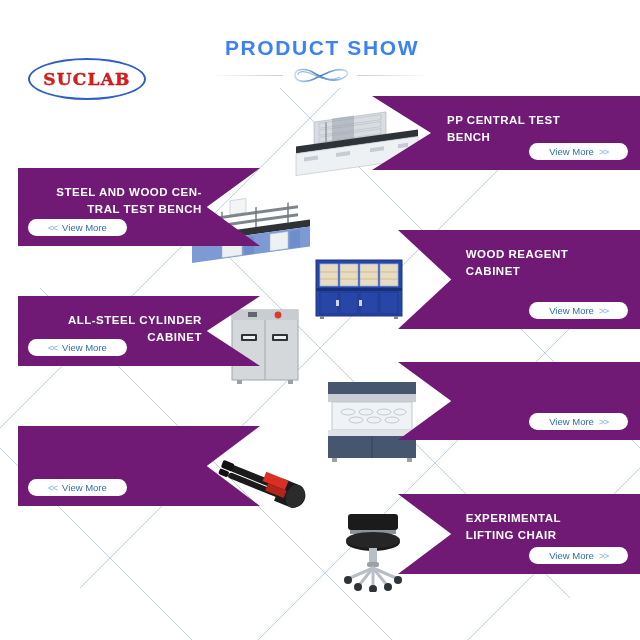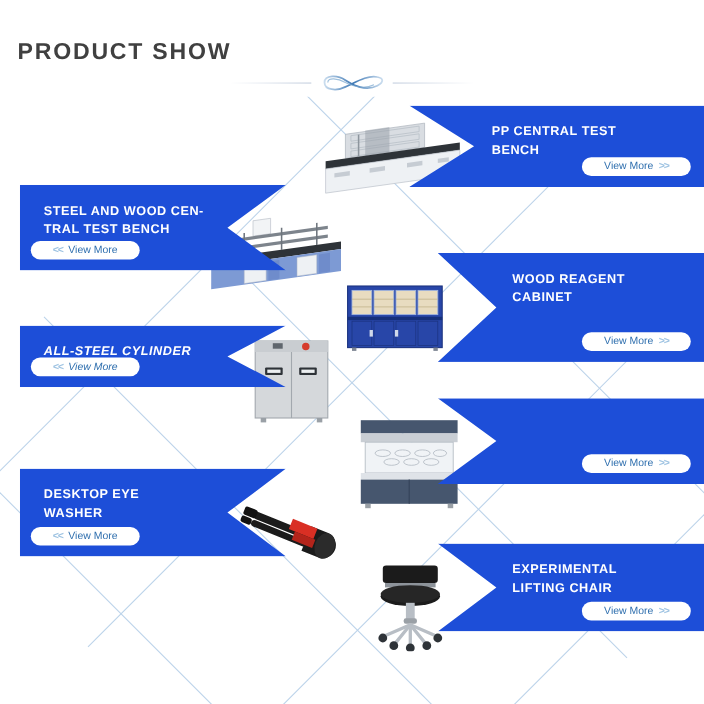--- a/index.html
+++ b/index.html
@@ -21,47 +21,47 @@
   .logo-text {
     position:absolute; inset:0;
     display:flex; align-items:center; justify-content:center;
     color:#e01b1b;
     font-family:"DejaVu Serif", serif;
     font-weight:700; font-size:17px; letter-spacing:1.2px;
     -webkit-text-stroke:0.4px #b01010;
   }
 
   .title {
-    position:absolute; left:16px; right:0; top:36px;
-    text-align:left;
+    position:absolute; left:4px; right:0; top:36px;
+    text-align:center;
     font-size:21px; font-weight:700; letter-spacing:1.6px;
-    color:#404040;
+    color:#3b82f6;
   }
   .title-deco {
     position:absolute; left:0; right:0; top:64px;
     display:flex; align-items:center; justify-content:center; gap:6px;
   }
   .deco-line { width:74px; height:1px; background:linear-gradient(90deg,rgba(140,160,190,0) 0%,#c3cede 100%); }
   .deco-line.right { background:linear-gradient(90deg,#c3cede 0%,rgba(140,160,190,0) 100%); }
 
   
   .lattice { position:absolute; left:0; top:88px; width:640px; height:552px; overflow:hidden; }
   .lattice line { stroke:#bcd3ea; stroke-width:1; }
 
   
   .product { position:absolute; }
 
   
   .banner {
     position:absolute;
-    background:#1d4ed8;
+    background:#701a75;
     color:#ffffff;
   }
   .banner.right { clip-path: polygon(0 0, 100% 0, 100% 100%, 0 100%, 22% 50%); }
-  .banner.left  { clip-path: polygon(0 0, 100% 0, 78% 50%, 100% 100%, 0 100%); }
+  .banner.left  { clip-path: polygon(0 0, 100% 0, 78% 50%, 100% 100%, 0 100%); text-align: right; }
 
   .banner-title {
     position:absolute;
     font-size:11.5px; font-weight:700; line-height:1.45;
     letter-spacing:0.5px;
     white-space:pre-line;
   }
   .banner.right .banner-title { left:28%; top:16px; right:10px; }
   .banner.left  .banner-title { left:9%;  top:16px; right:24%; }
 
@@ -75,20 +75,24 @@
   }
   .banner.right .view-btn { right:12px; }
   .banner.left  .view-btn { left:10px; }
   .chev { color:#9ec3e2; font-weight:700; letter-spacing:-1px; }
 </style>
 </head>
 <body>
 
 <div id="stage">
 
+  <div class="logo-wrap">
+    <div class="logo-ellipse"></div>
+    <div class="logo-text">SUCLAB</div>
+  </div>
 
   <div class="title">PRODUCT SHOW</div>
 
   <div class="title-deco">
     <span class="deco-line"></span>
     <svg width="62" height="22" viewBox="0 0 62 22">
       <defs>
         <linearGradient id="ig" x1="0" y1="0" x2="1" y2="0">
           <stop offset="0%" stop-color="#c9dcee"></stop>
           <stop offset="50%" stop-color="#3f79b5"></stop>
@@ -291,39 +295,37 @@
 
   <div class="banner right" style="left:398px; top:230px; width:242px; height:99px;">
     <div class="banner-title">WOOD REAGENT
 CABINET</div>
     <div class="view-btn">
       <span>View More</span>
       <span class="chev">&gt;&gt;</span>
     </div>
   </div>
 
-  <div class="banner left" style="left:18px; top:296px; width:242px; height:56px;font-style:italic;">
+  <div class="banner left" style="left:18px; top:296px; width:242px; height:70px;">
     <div class="banner-title">ALL-STEEL CYLINDER
 CABINET</div>
     <div class="view-btn">
       <span class="chev">&lt;&lt;</span>
       <span>View More</span>
     </div>
   </div>
 
   <div class="banner right" style="left:398px; top:362px; width:242px; height:78px;">
     <div class="view-btn">
       <span>View More</span>
       <span class="chev">&gt;&gt;</span>
     </div>
   </div>
 
   <div class="banner left" style="left:18px; top:426px; width:242px; height:80px;">
-    <div class="banner-title">DESKTOP EYE
-WASHER</div>
     <div class="view-btn">
       <span class="chev">&lt;&lt;</span>
       <span>View More</span>
     </div>
   </div>
 
   <div class="banner right" style="left:398px; top:494px; width:242px; height:80px;text-decoration:underline;">
     <div class="banner-title">EXPERIMENTAL
 LIFTING CHAIR</div>
     <div class="view-btn">

